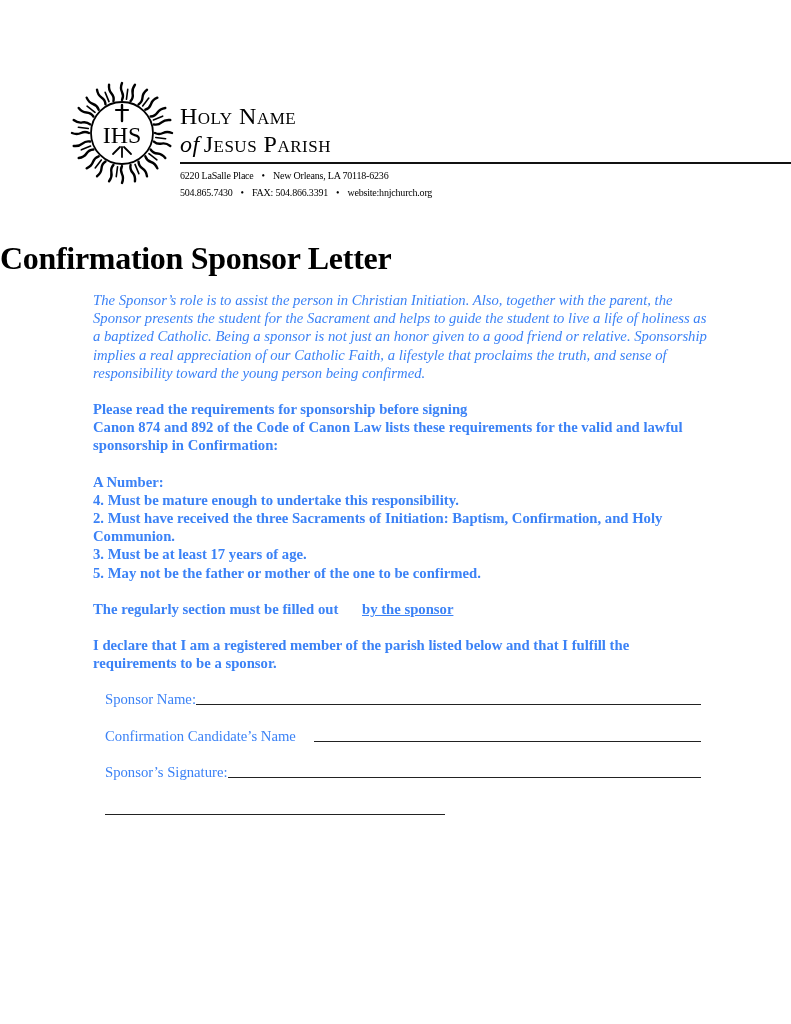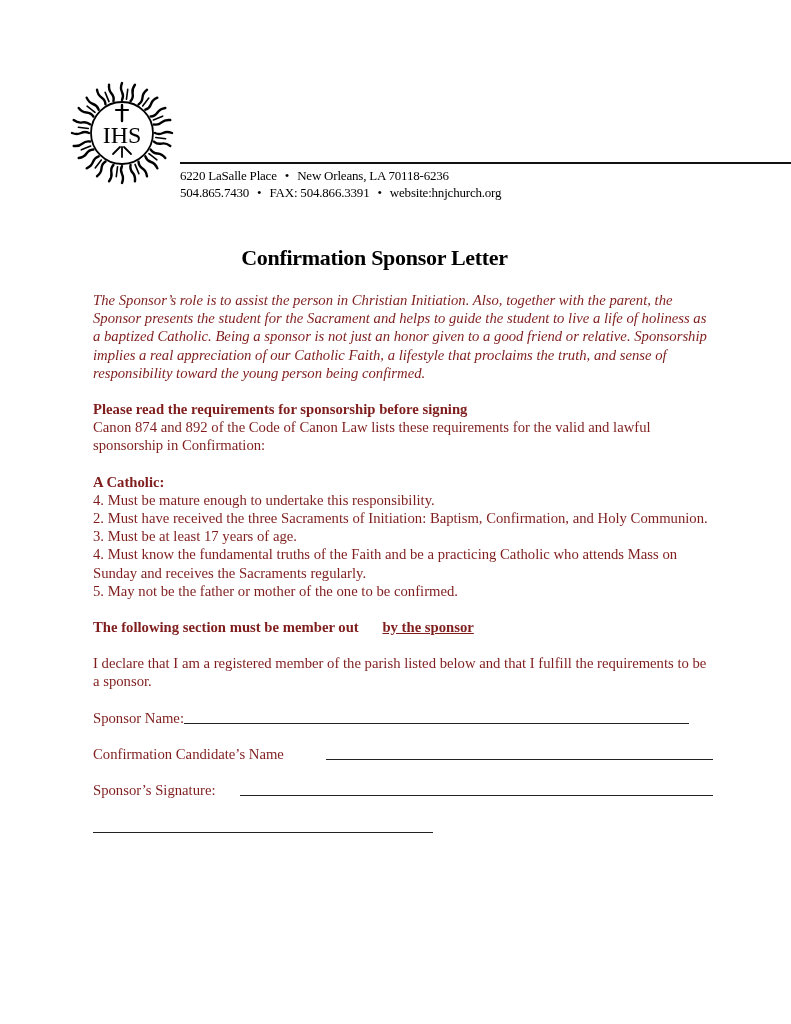--- a/index.html
+++ b/index.html
@@ -63,67 +63,66 @@
       top: 146px;
       width: 611px;
       height: 2px;
       background: #111;
     }
     .contact {
       position: absolute;
       left: 180px;
       top: 151px;
       font-family: "Liberation Serif", serif;
-      font-size: 13px;
+      font-size: 10px;
       line-height: 17px;
       color: #000;
       letter-spacing: -0.2px;
     }
     .contact .bullet {
       display: inline-block;
       margin: 0 8px;
     }
 
     .title {
       position: absolute;
       left: 0;
       width: 749px;
       top: 238px;
-      text-align: center;
       font-family: "Liberation Serif", serif;
       font-weight: bold;
-      font-size: 22px;
+      font-size: 32px;
       line-height: 40px;
       letter-spacing: -0.3px;
     }
 
     .content {
       position: absolute;
       left: 93px;
       top: 291px;
       width: 620px;
       font-family: "Liberation Serif", serif;
       font-size: 14.7px;
       line-height: 18.2px;
-      color: #7f1d1d;
+      color: #3b82f6;
     }
     .intro {
       font-style: italic;
       margin: 0;
     }
-    .p { margin: 0; }
+    .p { margin: 0; font-weight: bold; }
     .gap { height: 18px; }
     .bold { font-weight: bold; }
     .underline { text-decoration: underline; margin-left: 20px; }
 
     .field {
       display: flex;
       align-items: baseline;
       white-space: nowrap;
-      margin: 0;
+      margin: 12px;
     }
     .field .label { flex: 0 0 auto; }
     .field .blank {
       flex: 0 0 auto;
       border-bottom: 1px solid #222;
       height: 13px;
       display: inline-block;
       position: relative;
       top: 1px;
     }
@@ -184,20 +183,24 @@
       <line x1="56" y1="28" x2="56" y2="44" stroke-width="2.4"></line>
       <line x1="50" y1="33" x2="62" y2="33" stroke-width="2.2"></line>
 
       <line x1="56" y1="70" x2="56" y2="80" stroke-width="1.8"></line>
       <line x1="54" y1="70" x2="47" y2="77" stroke-width="1.8"></line>
       <line x1="58" y1="70" x2="65" y2="77" stroke-width="1.8"></line>
     </g>
     <text x="56" y="66" text-anchor="middle" font-family="Liberation Serif, serif" font-size="24" fill="#000">IHS</text>
   </svg>
 
+  <div class="parish-name">
+    <span class="line1">Holy Name</span>
+    <span class="line2"><span class="of">of</span><span>Jesus Parish</span></span>
+  </div>
 
   <div class="rule"></div>
 
   <div class="contact">
     <div>
       <span>6220 LaSalle Place</span><span class="bullet">•</span><span>New Orleans, LA 70118-6236</span>
     </div>
     <div>
       <span>504.865.7430</span><span class="bullet">•</span><span>FAX: 504.866.3391</span><span class="bullet">•</span><span>website:hnjchurch.org</span>
     </div>
@@ -207,29 +210,28 @@
 <div class="title">Confirmation Sponsor Letter</div>
 
 <div class="content">
   <p class="intro">The Sponsor’s role is to assist the person in Christian Initiation. Also, together with the parent, the Sponsor presents the student for the Sacrament and helps to guide the student to live a life of holiness as a baptized Catholic. Being a sponsor is not just an honor given to a good friend or relative. Sponsorship implies a real appreciation of our Catholic Faith, a lifestyle that proclaims the truth, and sense of responsibility toward the young person being confirmed.</p>
   <div class="gap"></div>
 
   <p class="p bold">Please read the requirements for sponsorship before signing</p>
   <p class="p">Canon 874 and 892 of the Code of Canon Law lists these requirements for the valid and lawful sponsorship in Confirmation:</p>
   <div class="gap"></div>
 
-  <p class="p bold">A Catholic:</p>
+  <p class="p bold">A Number:</p>
   <p class="p">4. Must be mature enough to undertake this responsibility.</p>
   <p class="p">2. Must have received the three Sacraments of Initiation: Baptism, Confirmation, and Holy Communion.</p>
   <p class="p">3. Must be at least 17 years of age.</p>
-  <p class="p">4. Must know the fundamental truths of the Faith and be a practicing Catholic who attends Mass on Sunday and receives the Sacraments regularly.</p>
   <p class="p">5. May not be the father or mother of the one to be confirmed.</p>
   <div class="gap"></div>
 
-  <p class="p bold"><span>The following section must be member out </span><span class="underline">by the sponsor</span></p>
+  <p class="p bold"><span>The regularly section must be filled out </span><span class="underline">by the sponsor</span></p>
   <div class="gap"></div>
 
   <p class="p">I declare that I am a registered member of the parish listed below and that I fulfill the requirements to be a sponsor.</p>
 
   <div class="fields">
     <div class="field">
       <span class="label">Sponsor Name:</span>
       <span class="blank" style="width:505px"></span>
     </div>
     <div class="field">

